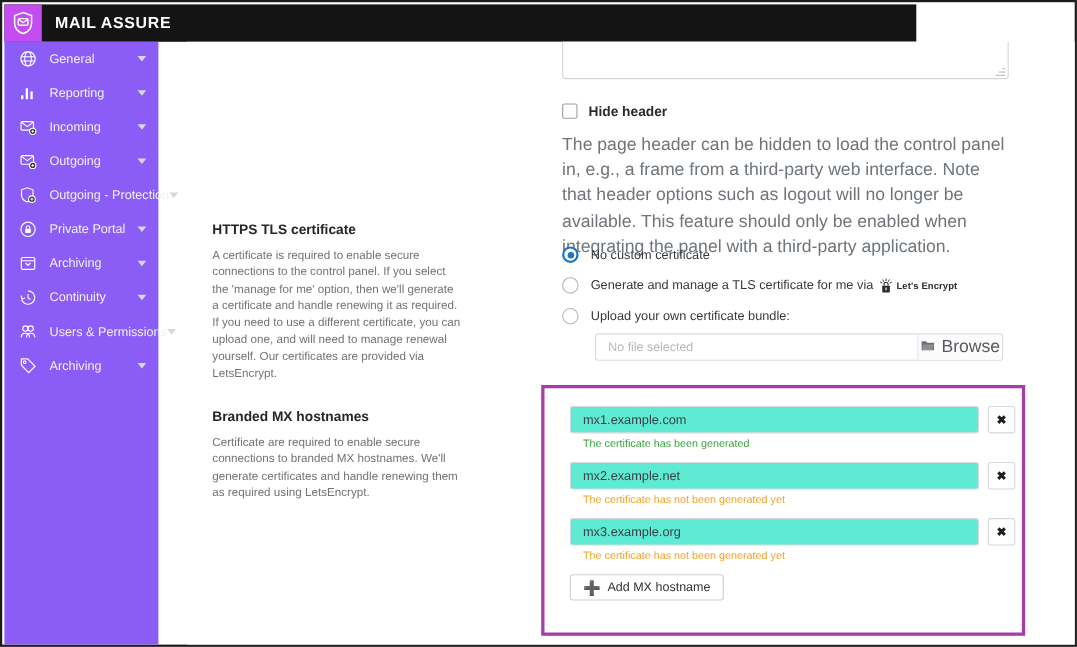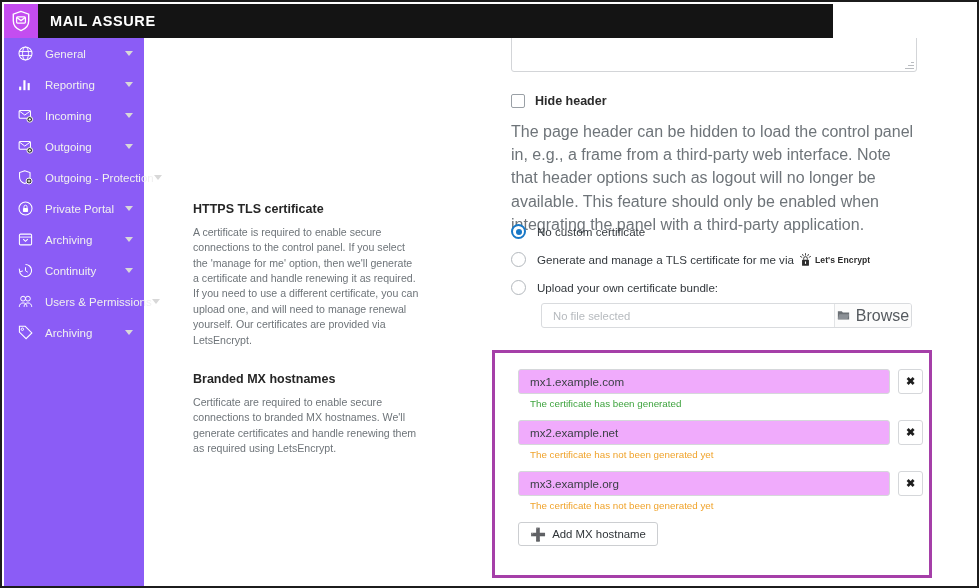--- a/index.html
+++ b/index.html
@@ -122,21 +122,21 @@
   }
   
   .highlight{
     position:absolute;left:322px;top:312px;width:440px;height:228px;
     border:3px solid #a53fa8;box-sizing:border-box;background:#fff;
   }
   .mx-row{display:flex;align-items:center;}
   .mx-input{
     width:372px;height:25px;border:1px solid #d5d7da;border-radius:3px;
     box-sizing:border-box;display:flex;align-items:center;padding-left:11px;
-    font-size:11.6px;color:#3a3f44;background:#f0abfc;
+    font-size:11.6px;color:#3a3f44;background:#5eead4;
   }
   .mx-del{
     width:25px;height:25px;margin-left:8px;border:1px solid #d5d7da;
     border-radius:3px;box-sizing:border-box;background:#fff;
     display:flex;align-items:center;justify-content:center;
     font-size:11px;color:#1d1d1d;font-weight:bold;cursor:pointer;
   }
   .mx-status{font-size:9.8px;margin:4px 0 0 12px;}
   .mx-group{margin-bottom:11px;}
   .add-btn{

